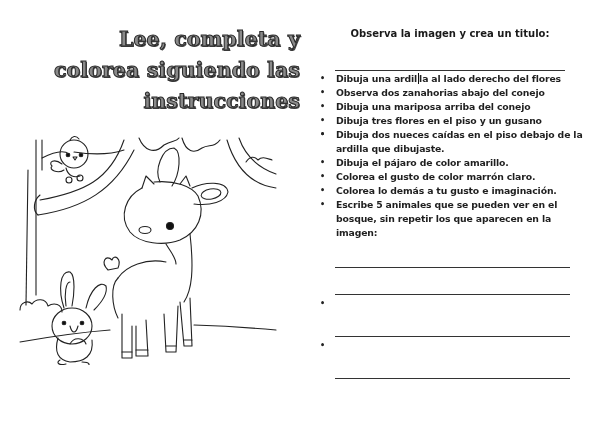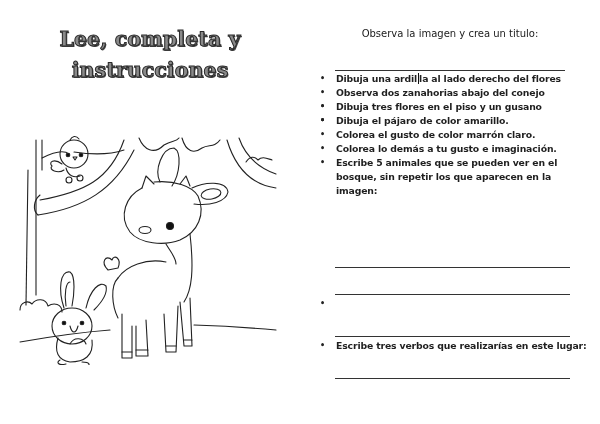--- a/index.html
+++ b/index.html
@@ -20,21 +20,21 @@
       left: 0;
       top: 0;
       width: 300px;
       height: 424px;
     }
     .title {
       position: absolute;
       left: 0;
       top: 24px;
       width: 300px;
-      text-align: center;
+      text-align: right;
       font-family: "DejaVu Serif", serif;
       font-weight: bold;
       font-size: 20.5px;
       line-height: 31px;
       color: #8a8a8a;
       -webkit-text-stroke: 1px #2a2a2a;
       text-shadow: 1px 1px 0 #4a4a4a, -0.5px -0.5px 0 #dcdcdc;
       letter-spacing: 0.1px;
     }
     .title span { display: block; }
@@ -53,21 +53,21 @@
       height: 424px;
       font-family: "DejaVu Sans", sans-serif;
     }
     .prompt-title {
       position: absolute;
       left: 0;
       top: 28px;
       width: 300px;
       text-align: center;
       font-size: 10px;
-      font-weight: normal;
+      font-weight: bold;
       color: #1a1a1a;
     }
     .rule {
       position: absolute;
       height: 0;
       border-top: 1.3px solid #333333;
     }
     .instructions {
       position: absolute;
       left: 0;
@@ -108,20 +108,21 @@
       left: 0;
       width: 300px;
     }
   </style>
 </head>
 <body>
 
 <div class="left-col">
   <div class="title">
     <span>Lee, completa y</span>
+    <span>colorea siguiendo las</span>
     <span>instrucciones</span>
   </div>
 
   <svg class="illustration" viewBox="0 0 265 235" fill="none" stroke="#222" stroke-width="1.1" stroke-linecap="round" stroke-linejoin="round">
 
     <g>
       <path d="M14 40 L12 175"></path>
       <path d="M22 10 L22 165"></path>
       <path d="M28 10 L28 40"></path>
       <path d="M26 65 C20 70, 18 80, 24 85"></path>
@@ -204,30 +205,32 @@
     <li class="instr">
       <span class="bullet">•</span>
       <span>Dibuja una ardil</span><span class="caret"></span><span>la al lado derecho del flores</span>
     </li>
     <li class="instr">
       <span class="bullet">•</span>
       <span>Observa dos zanahorias abajo del conejo</span>
     </li>
     <li class="instr">
       <span class="bullet">•</span>
+      <span>Dibuja una mariposa arriba del conejo</span>
     </li>
     <li class="instr">
       <span class="bullet">•</span>
       <span>Dibuja tres flores en el piso y un gusano</span>
     </li>
     <li class="instr">
       <span class="bullet">•</span>
     </li>
     <li class="instr">
       <span class="bullet">•</span>
+      <span>Dibuja dos nueces caídas en el piso debajo de la ardilla que dibujaste.</span>
     </li>
     <li class="instr">
       <span class="bullet">•</span>
       <span>Dibuja el pájaro de color amarillo.</span>
     </li>
     <li class="instr">
       <span class="bullet">•</span>
       <span>Colorea el gusto de color marrón claro.</span>
     </li>
     <li class="instr">
@@ -243,16 +246,15 @@
   <div class="rule" style="left:35px; top:267px; width:235px;"></div>
   <div class="rule" style="left:35px; top:294px; width:235px;"></div>
 
   <div class="extra-item instr" style="top:297px;">
     <span class="bullet">•</span>
   </div>
   <div class="rule" style="left:35px; top:336px; width:235px;"></div>
 
   <div class="extra-item instr" style="top:339px;">
     <span class="bullet">•</span>
-    <span>Escribe tres verbos que realizarías en este lugar:</span>
   </div>
   <div class="rule" style="left:35px; top:378px; width:235px;"></div>
 </div>
 
 </body></html>

